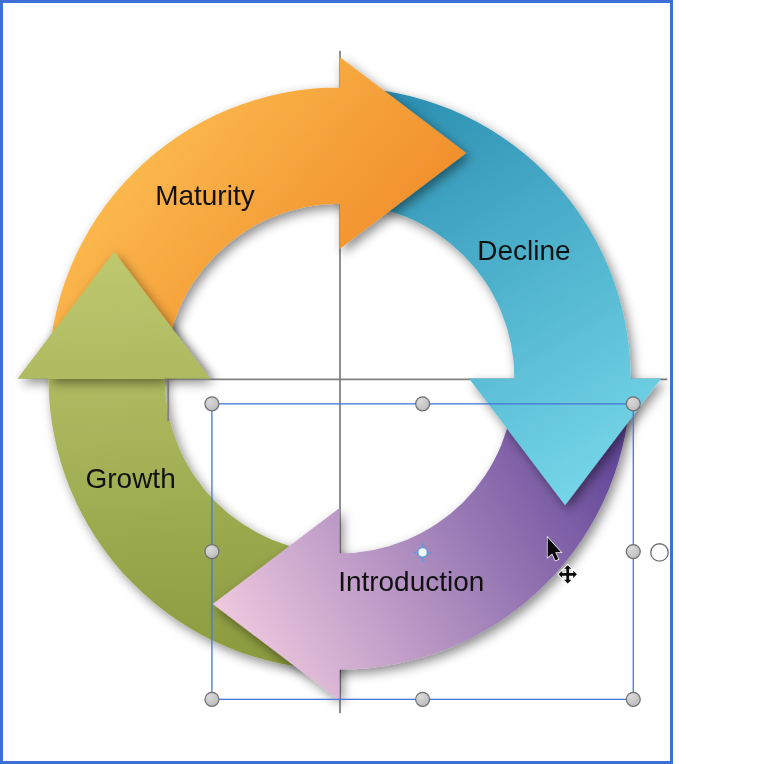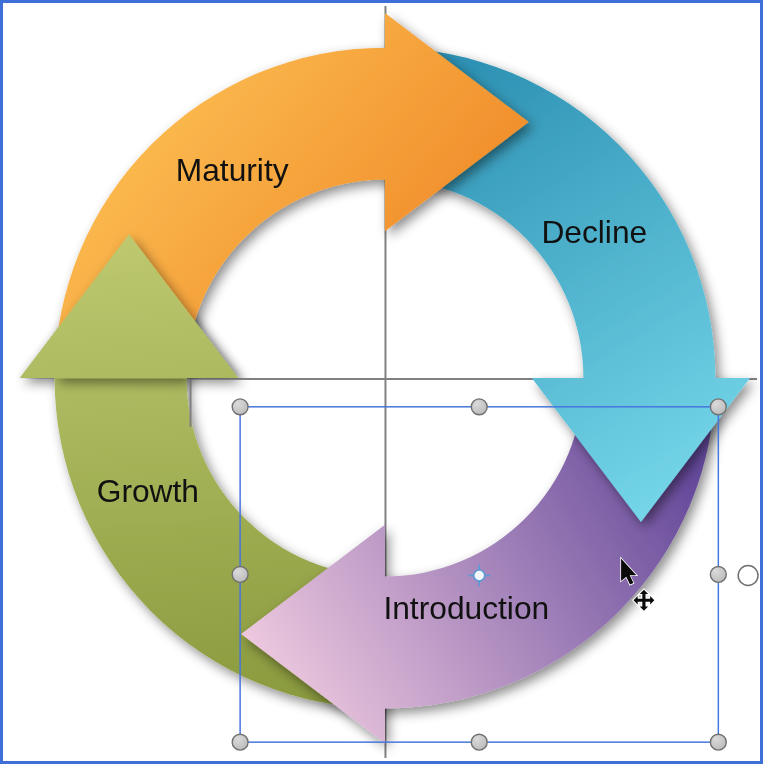--- a/index.html
+++ b/index.html
@@ -1,18 +1,18 @@
 <!DOCTYPE html>
 <html><head>
 <meta charset="utf-8">
 <style>
   html,body{margin:0;padding:0;background:#fff;}
   #frame{
     position:relative;
-    width:763px;height:764px;
+    width:673px;height:764px;
     box-sizing:border-box;
     border:3px solid #3E6ED8;
     background:#FFFFFF;
     overflow:hidden;
     font-family:"Liberation Sans", sans-serif;
   }
   #scene{position:absolute;left:0;top:0;width:100%;height:100%;}
   .stage-label{
     font-family:"Liberation Sans", sans-serif;
     font-size:32px;

